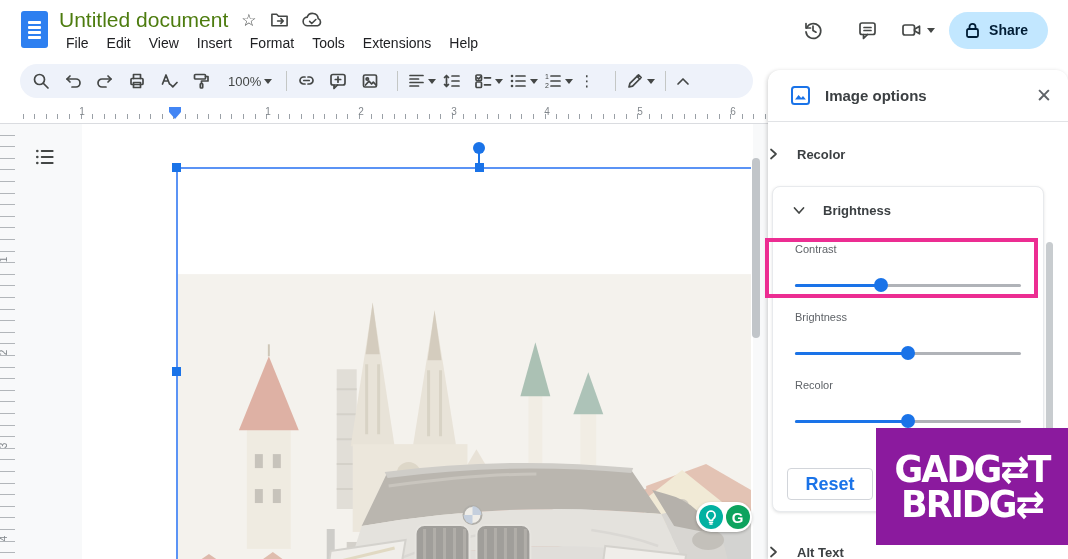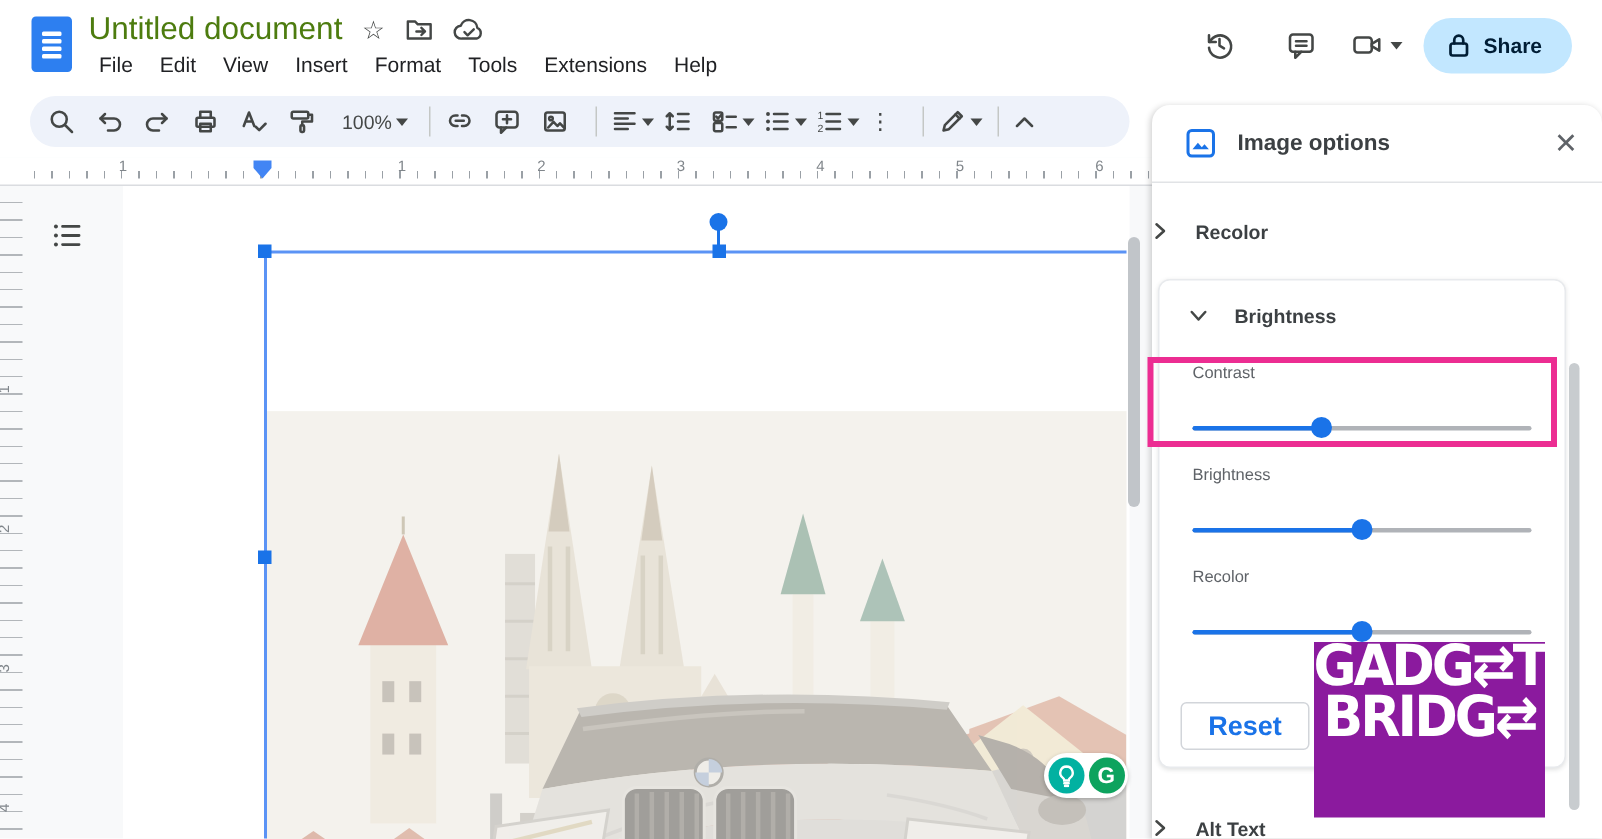--- a/index.html
+++ b/index.html
@@ -98,23 +98,23 @@
     background:var(--accent,#1a73e8); left:calc(var(--pct,50%) - 7px); }
   #reset-btn { position:absolute; left:14px; top:281px; width:86px; height:32px; background:#fff;
     border:1px solid #d2d5da; border-radius:4px; color:var(--accent,#1a73e8); font-size:18px;
     font-weight:bold; font-family:"Liberation Sans",sans-serif; }
   #panel-scrollbar { position:absolute; left:1046px; top:242px; width:7px; height:298px;
     background:#c8cccf; border-radius:4px; }
 
   
   #annotation-box { position:absolute; left:765px; top:238px; width:273px; height:60px;
     border:4px solid var(--annotation,#ec2d92); pointer-events:none; z-index:30; }
-  #watermark { position:absolute; left:876px; top:428px; width:154px; height:117px;
+  #watermark { position:absolute; left:876px; top:428px; width:192px; height:117px;
     background:var(--wm,#8b1a9e); z-index:40; display:flex; flex-direction:column;
-    align-items:center; }
+    align-items:center; justify-content:center; }
   #watermark div { color:#fff; font-weight:bold; font-size:35px; line-height:0.98;
     font-family:"DejaVu Sans", sans-serif; letter-spacing:-2px; transform:scaleY(1.08); }
 
   .ic { stroke:#444746; fill:none; stroke-width:1.7; stroke-linecap:round; stroke-linejoin:round; }
 </style>
 </head>
 <body>
 
 <div id="topbar">
   <div id="docs-icon">

